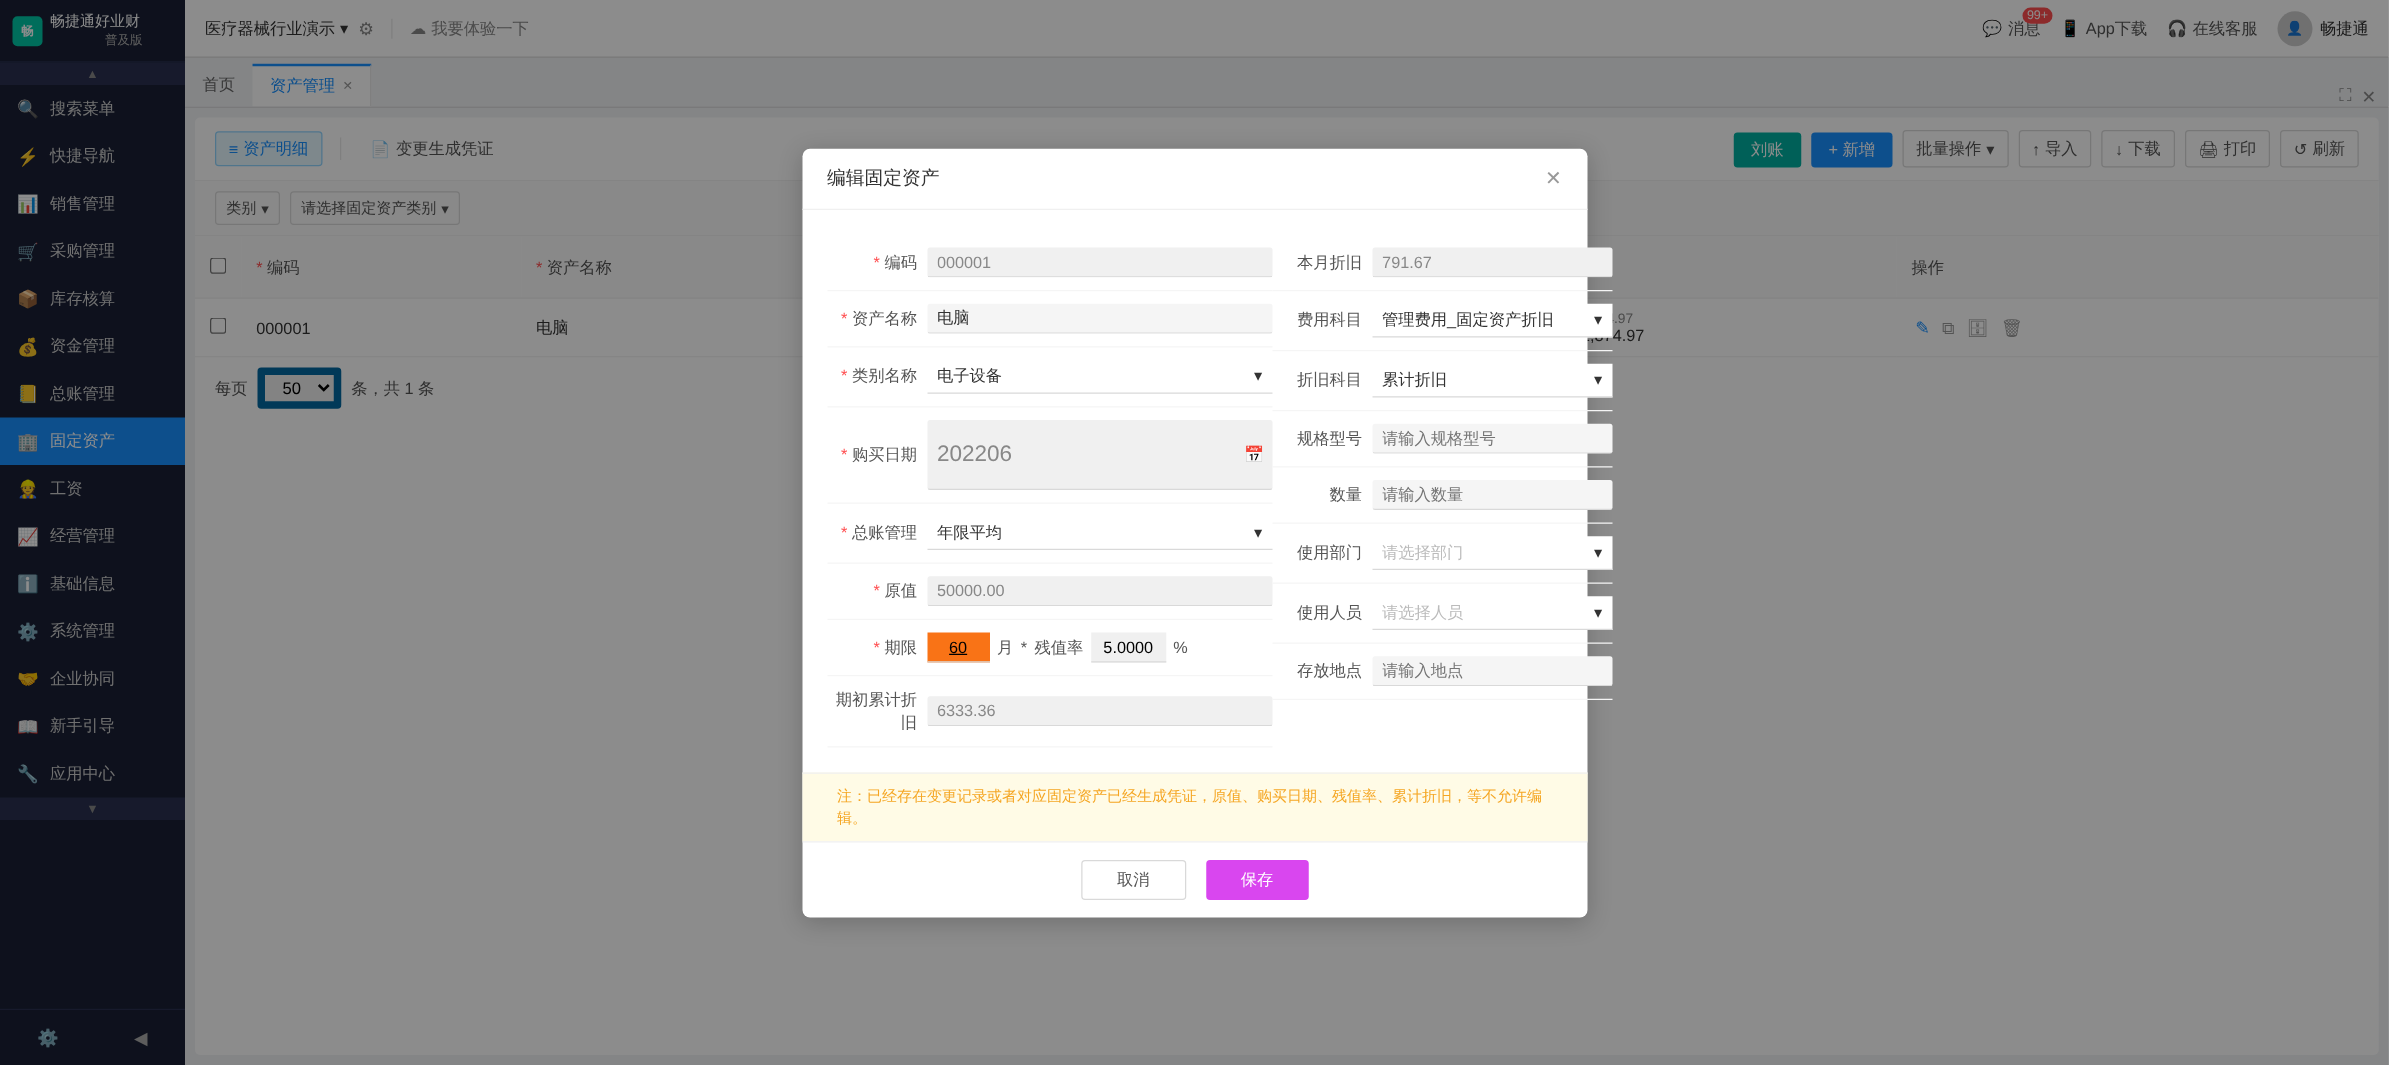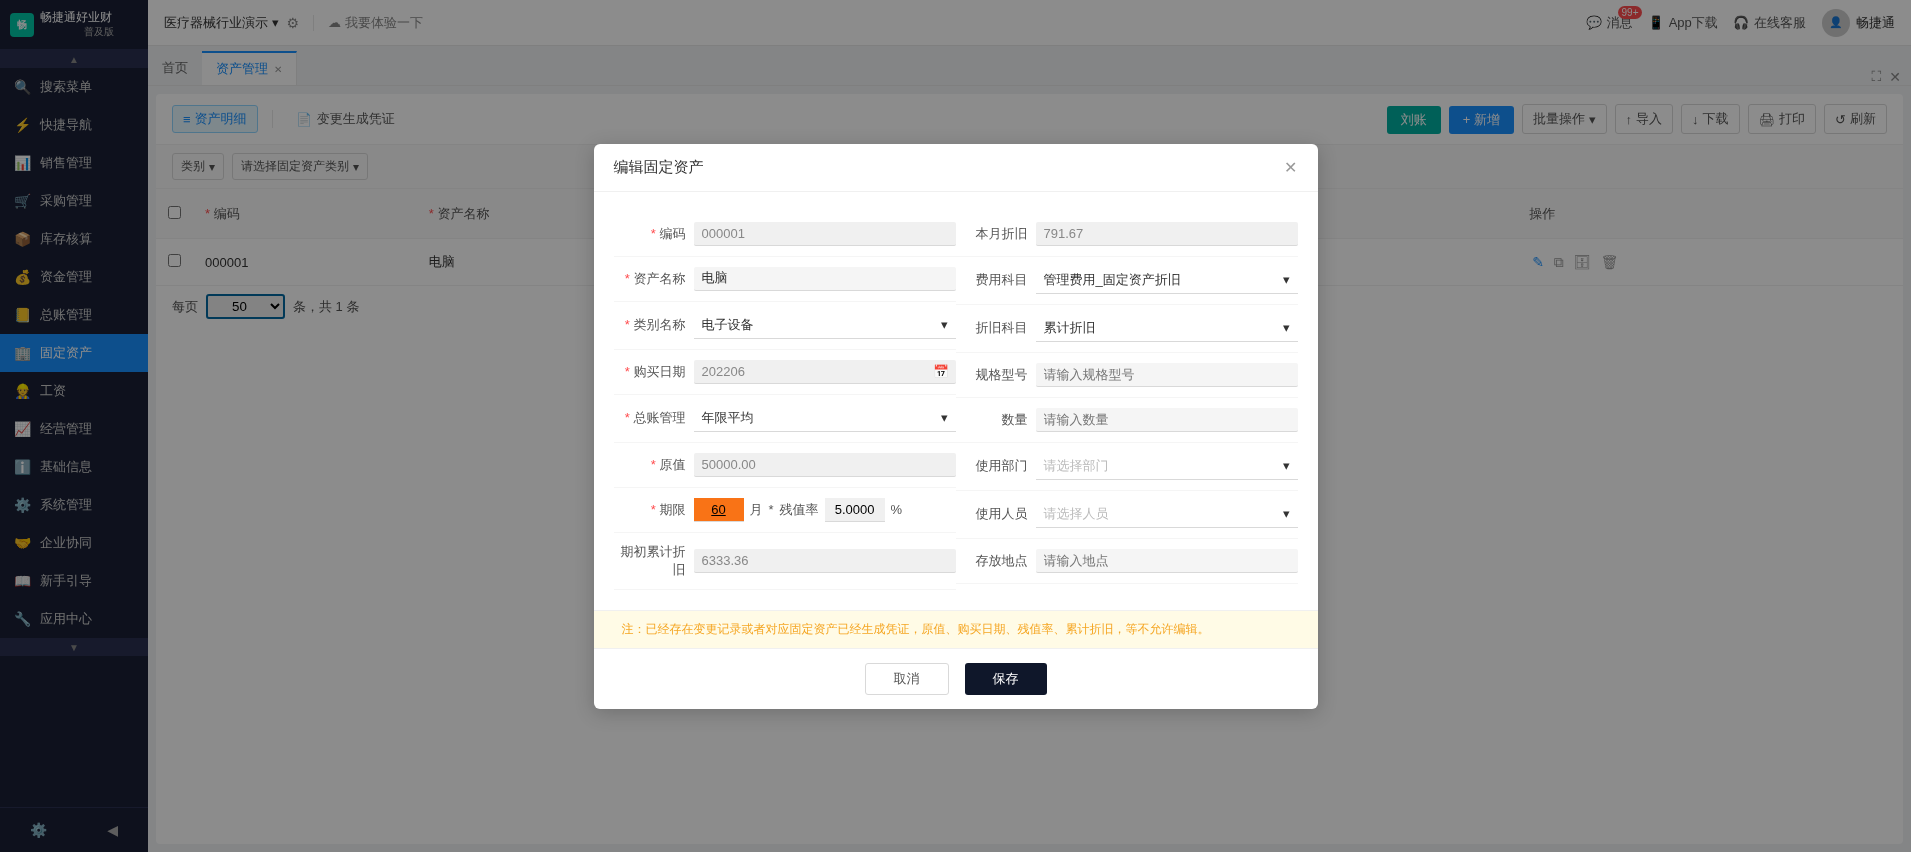--- a/index.html
+++ b/index.html
@@ -111,32 +111,32 @@
       background: #fafafa; padding: 8px 12px; text-align: left;
       border-bottom: 1px solid #f0f0f0; color: #555; font-weight: normal; white-space: nowrap;
     }
     .asset-table td {
       padding: 8px 12px; border-bottom: 1px solid #f0f0f0; color: #333; white-space: nowrap;
     }
     .asset-table .required { color: #ff4d4f; }
     .table-action-icon { color: #1890ff; cursor: pointer; font-size: 14px; margin: 0 3px; }
     .table-action-icon.grey { color: #999; }
     .table-footer { padding: 8px 16px; display: flex; align-items: center; gap: 8px; font-size: 13px; color: #555; }
-    .table-footer select { border: 2px solid #0369a1; border-radius: 3px; padding: 2px 20px; }
+    .table-footer select { border: 6px solid #0369a1; border-radius: 3px; padding: 2px 10px; }
 
     
     .overlay {
       position: fixed; left: 0; top: 0; width: 100%; height: 100%;
       background: rgba(0,0,0,0.45); z-index: 100;
       display: flex; align-items: center; justify-content: center;
     }
 
     
     .dialog {
-      background: #fff; border-radius: 6px; width: 724px;
+      background: #fff; border-radius: 6px; width: 628px;
       box-shadow: 0 4px 20px rgba(0,0,0,0.2);
       position: relative;
     }
     .dialog-header {
       padding: 14px 20px; border-bottom: 1px solid #f0f0f0;
       display: flex; align-items: center; justify-content: space-between;
     }
     .dialog-title { font-size: 15px; color: #333; font-weight: 500; }
     .dialog-close { color: #999; cursor: pointer; font-size: 16px; }
     .dialog-body { padding: 20px; }
@@ -161,40 +161,40 @@
       padding: 4px 8px; font-size: 13px; color: #333;
       background: #fff; display: flex; align-items: center; justify-content: space-between;
       cursor: pointer;
     }
     .form-input-with-icon {
       flex: 1; display: flex; align-items: center;
       border-bottom: 1px solid #d9d9d9; background: #f0f0f0;
       border-radius: 2px;
     }
     .form-input-with-icon input {
-      flex: 1; border: none; background: transparent; padding: 4px 8px;
-      font-size: 13px; color: #888; outline: none;
+      flex: 1; border: none; background: transparent; padding: 17px 8px;
+      font-size: 18px; color: #888; outline: none;
     }
     .form-input-with-icon .cal-icon { color: #888; padding: 0 6px; cursor: pointer; }
     .form-row-inline { display: flex; align-items: center; gap: 6px; }
     .inline-input { width: 50px; border: none; border-bottom: 1px solid #d9d9d9; padding: 4px 6px; font-size: 13px; text-align: center; outline: none; }
     .inline-unit { font-size: 13px; color: #555; }
     .inline-sep { font-size: 13px; color: #555; }
     .inline-pct-input { width: 60px; border: none; border-bottom: 1px solid #d9d9d9; padding: 4px 10px; font-size: 13px; text-align: center; outline: none; background: #f0f0f0; }
     .form-placeholder { color: #bbb; font-size: 13px; }
     .dialog-note {
       font-size: 12px; color: #f5a623; padding: 10px 28px;
       background: #fffbe6; border-top: 1px solid #f0f0f0;
     }
     .dialog-footer {
       padding: 14px 20px; display: flex; justify-content: center; gap: 16px;
       border-top: 1px solid #f0f0f0;
     }
     .btn-cancel { background: #fff; border: 1px solid #d9d9d9; color: #555; padding: 6px 28px; border-radius: 3px; cursor: pointer; font-size: 13px; }
-    .btn-save { background: #0f172a; border: none; color: #fff; padding: 6px 28px; border-radius: 3px; cursor: pointer; font-size: 13px; }
+    .btn-save { background: #d946ef; border: none; color: #fff; padding: 6px 28px; border-radius: 3px; cursor: pointer; font-size: 13px; }
   </style>
 </head>
 <body>
 
 <div class="sidebar">
   <div class="sidebar-header">
     <div class="sidebar-logo-icon">畅</div>
     <div>
       <div class="sidebar-title">畅捷通好业财</div>
       <div class="sidebar-subtitle">普及版</div>

